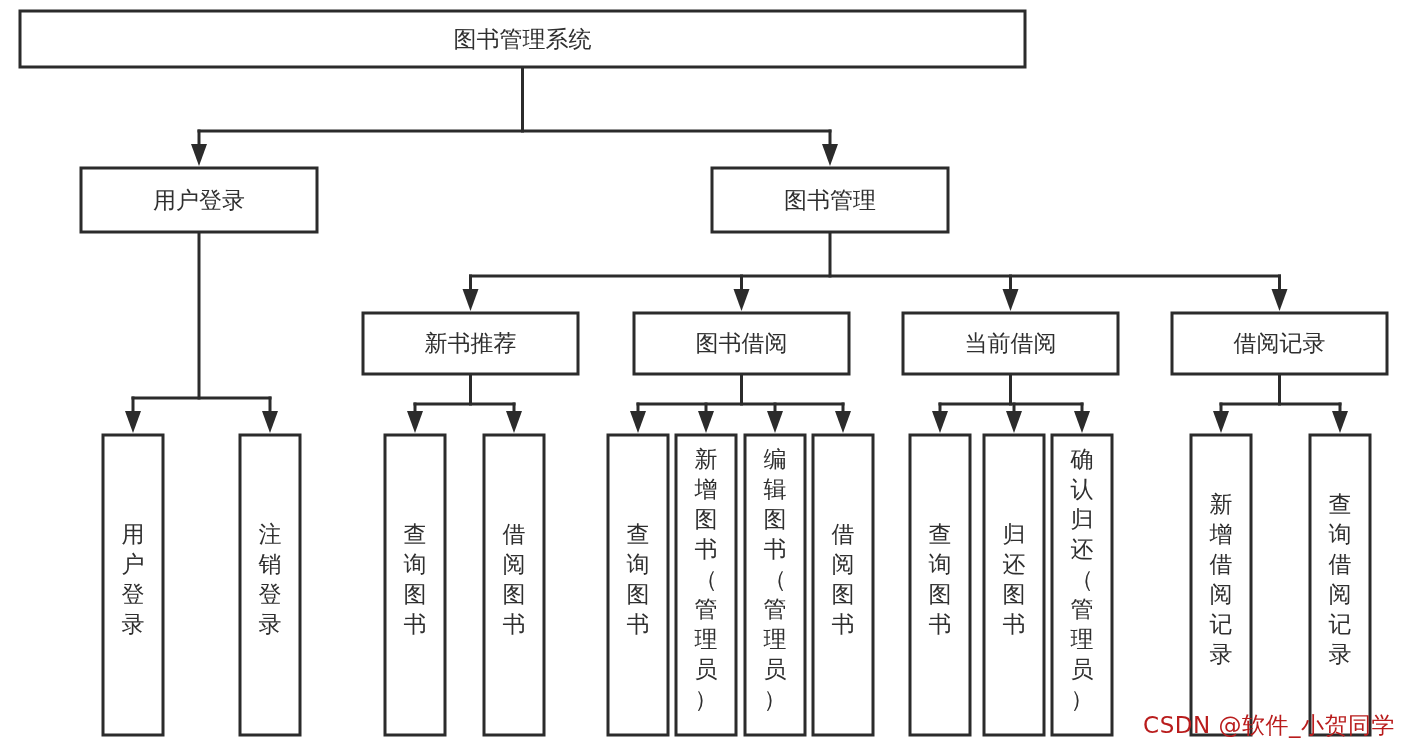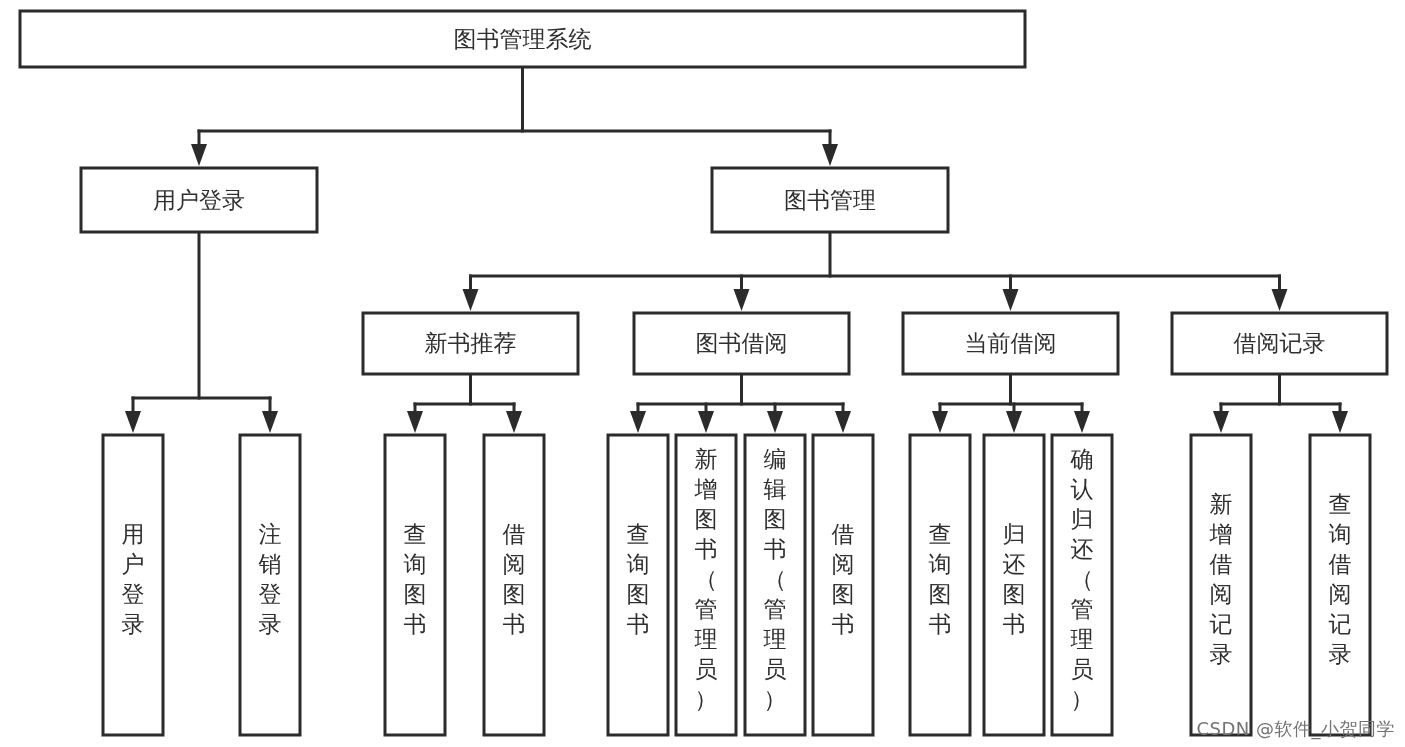--- a/index.html
+++ b/index.html
@@ -52,22 +52,22 @@
     fill: #2f2f2f;
     font-family: "DejaVu Sans", "Liberation Sans", sans-serif;
     font-size: 23px;
     text-anchor: middle;
   }
   .watermark {
     position: absolute;
     right: 10px;
     bottom: 6px;
     font-family: "DejaVu Sans", "Liberation Sans", sans-serif;
-    font-size: 18px;
-    color: #737373;
+    font-size: 23px;
+    color: #b91c1c;
     letter-spacing: 0.5px;
     white-space: nowrap;
     pointer-events: none;
   }
 </style>
 </head>
 <body>
 
 <div id="diagram-root">
   <svg class="diagram" viewBox="0 0 1405 747" xmlns="http://www.w3.org/2000/svg">

